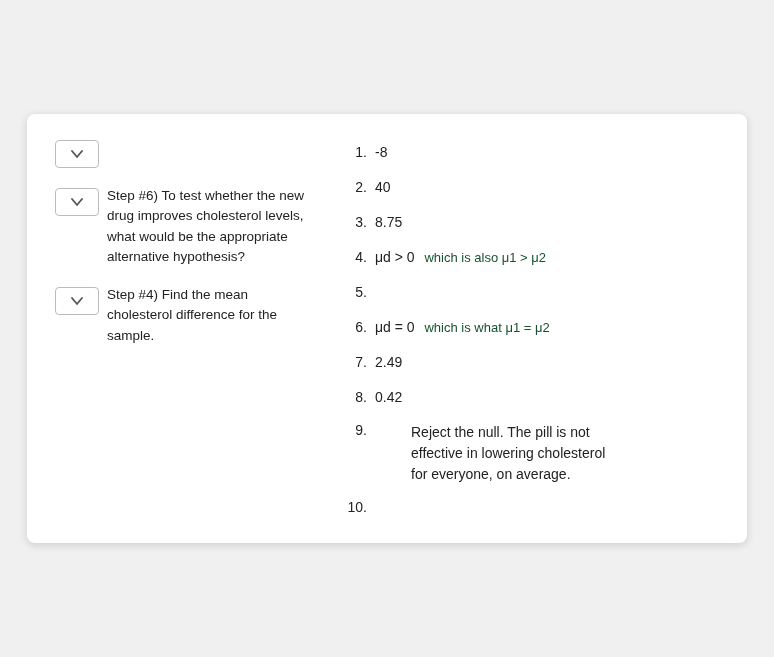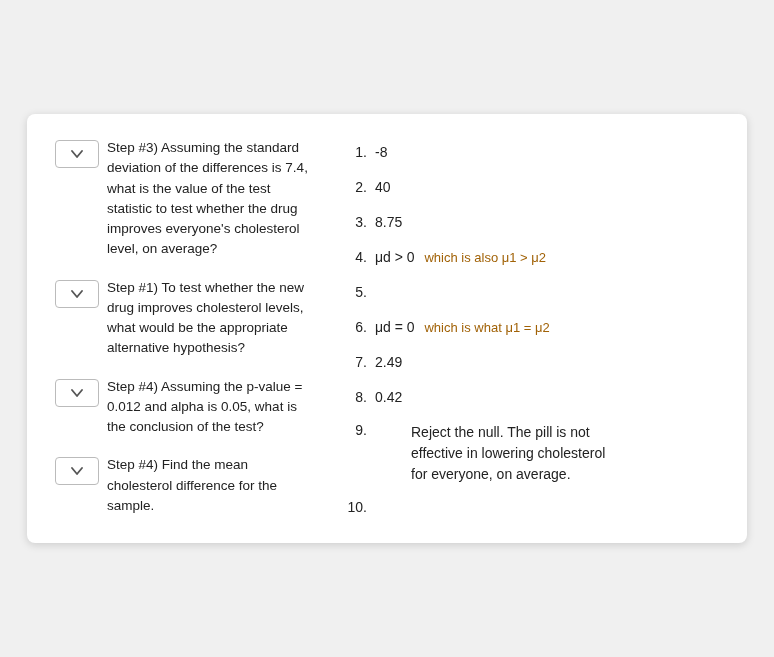--- a/index.html
+++ b/index.html
@@ -75,21 +75,21 @@
       font-size: 14px;
       color: #222;
       text-align: right;
       flex-shrink: 0;
     }
     .answer-text {
       font-size: 14px;
       color: #222;
     }
     .answer-text .which-is-also {
-      color: #a16207;
+      color: #14532d;
       font-size: 13px;
       margin-left: 6px;
       text-align: center;
     }
     .answer-row-multi {
       display: flex;
       align-items: flex-start;
       gap: 8px;
       padding: 4px 0;
     }
@@ -108,40 +108,31 @@
 <div class="card">
 
   <div class="left-col">
 
     <div class="step-block">
       <div class="dropdown-btn">
         <svg viewBox="0 0 12 8" fill="none" xmlns="http://www.w3.org/2000/svg">
           <path d="M1 1L6 7L11 1" stroke="#555" stroke-width="1.8" stroke-linecap="round" stroke-linejoin="round"></path>
         </svg>
       </div>
-      <span class="step-text">Step #3) Assuming the standard deviation of the differences is 7.4, what is the value of the test statistic to test whether the drug improves everyone's cholesterol level, on average?</span>
     </div>
 
     <div class="step-block">
       <div class="dropdown-btn">
         <svg viewBox="0 0 12 8" fill="none" xmlns="http://www.w3.org/2000/svg">
           <path d="M1 1L6 7L11 1" stroke="#555" stroke-width="1.8" stroke-linecap="round" stroke-linejoin="round"></path>
         </svg>
       </div>
-      <span class="step-text">Step #1) To test whether the new drug improves cholesterol levels, what would be the appropriate alternative hypothesis?</span>
-    </div>
-
-    <div class="step-block">
-      <div class="dropdown-btn">
-        <svg viewBox="0 0 12 8" fill="none" xmlns="http://www.w3.org/2000/svg">
-          <path d="M1 1L6 7L11 1" stroke="#555" stroke-width="1.8" stroke-linecap="round" stroke-linejoin="round"></path>
-        </svg>
-      </div>
-      <span class="step-text">Step #4) Assuming the p-value = 0.012 and alpha is 0.05, what is the conclusion of the test?</span>
-    </div>
+      <span class="step-text">Step #6) To test whether the new drug improves cholesterol levels, what would be the appropriate alternative hypothesis?</span>
+    </div>
+
 
     <div class="step-block">
       <div class="dropdown-btn">
         <svg viewBox="0 0 12 8" fill="none" xmlns="http://www.w3.org/2000/svg">
           <path d="M1 1L6 7L11 1" stroke="#555" stroke-width="1.8" stroke-linecap="round" stroke-linejoin="round"></path>
         </svg>
       </div>
       <span class="step-text">Step #4) Find the mean cholesterol difference for the sample.</span>
     </div>
 

